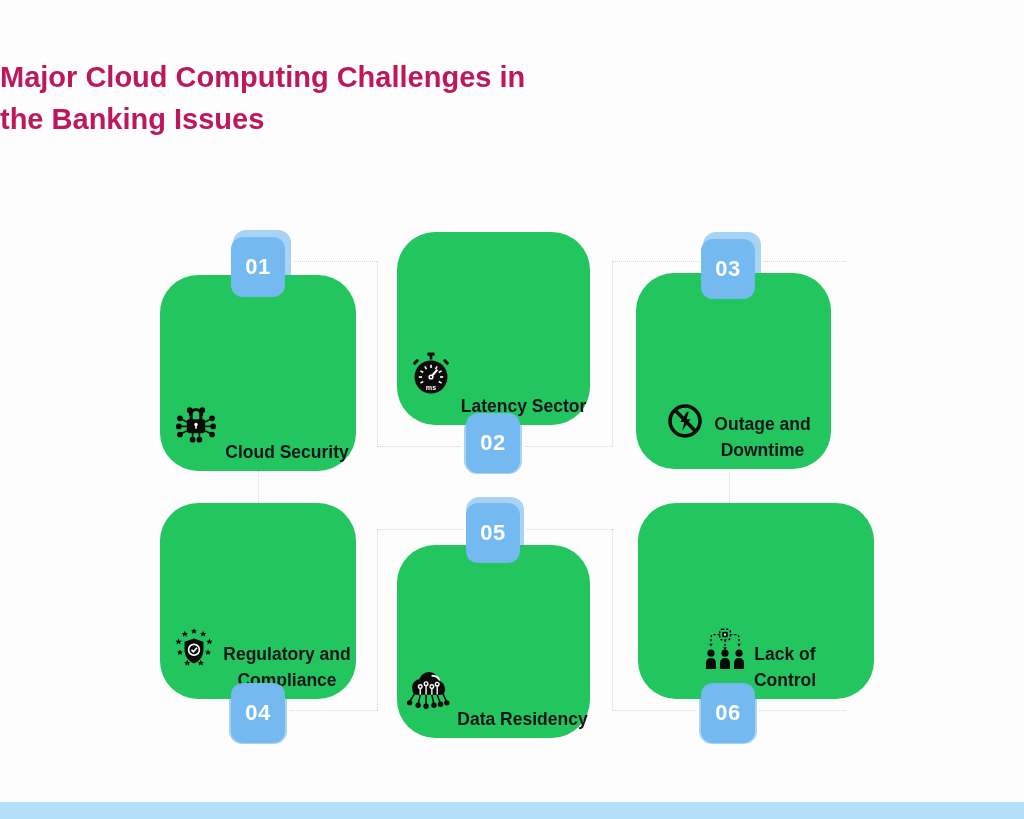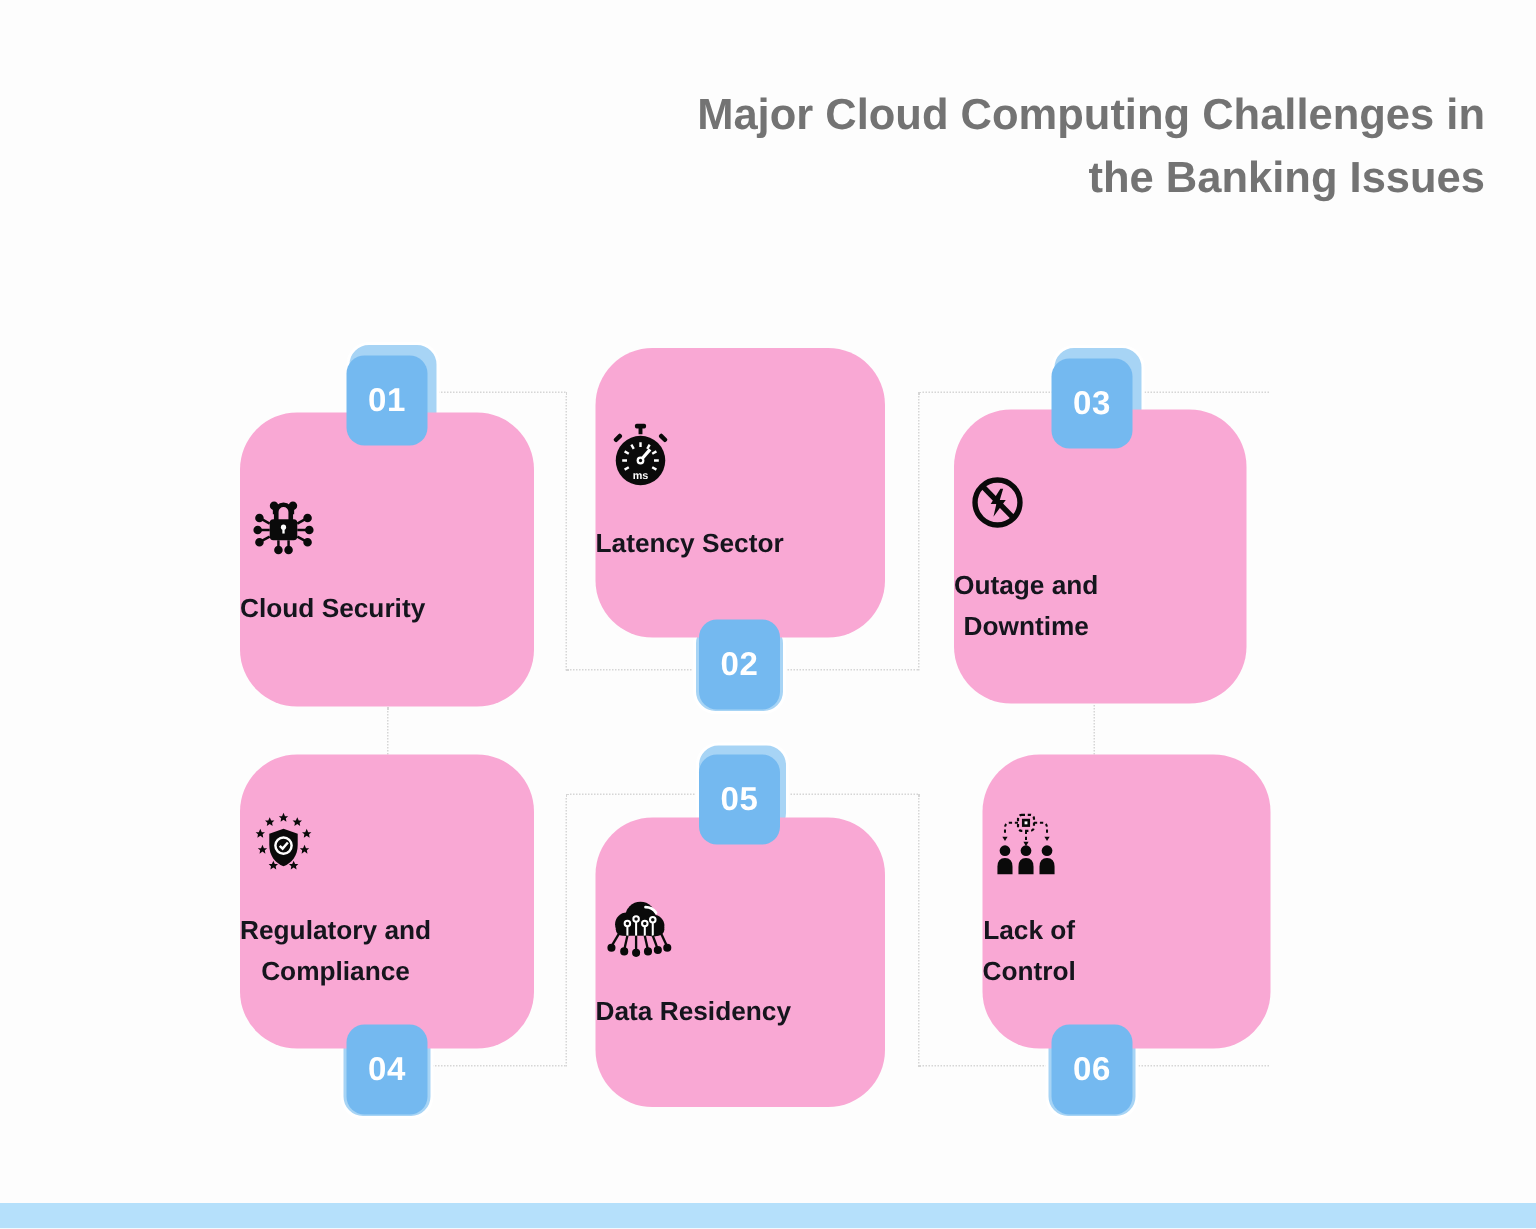--- a/index.html
+++ b/index.html
@@ -1,40 +1,40 @@
 <!DOCTYPE html>
 <html><head>
 <meta charset="utf-8">
 <style>
   html,body { margin:0; padding:0; background:#FDFDFD; }
   .canvas {
     position:relative; width:1024px; height:819px; background:#FDFDFD;
     font-family:"Liberation Sans", sans-serif; overflow:hidden;
   }
   .title {
-    position:absolute; top:56px; left:0; width:990px; text-align:right;
-    font-size:29px; font-weight:700; color:#737373; line-height:1.45;
+    position:absolute; top:56px; left:0; width:990px; text-align:left;
+    font-size:29px; font-weight:700; color:#be185d; line-height:1.45;
   }
   
   .card {
-    position:absolute; background:#f9a8d4; border-radius:38px; z-index:2;
-    display:flex; flex-direction:column; align-items:flex-start; justify-content:center;
+    position:absolute; background:#22c55e; border-radius:38px; z-index:2;
+    display:flex; flex-direction:row; align-items:flex-end; justify-content:center;
     padding-bottom:6px; box-sizing:border-box;
   }
   .card .icon { margin-bottom:13px; line-height:0; }
   .card .label {
     font-size:17.5px; font-weight:700; color:#15151d; text-align:center;
     line-height:1.5; white-space:pre-line;
   }
   .c1{left:160px;top:275px;width:196px;height:196px}
   .c2{left:397px;top:232px;width:193px;height:193px}
   .c3{left:636px;top:273px;width:195px;height:196px}
   .c4{left:160px;top:503px;width:196px;height:196px}
   .c5{left:397px;top:545px;width:193px;height:193px}
-  .c6{left:655px;top:503px;width:192px;height:196px}
+  .c6{left:638px;top:503px;width:236px;height:196px}
   
   .ring {
     position:absolute; width:62px; height:62px; box-sizing:border-box;
     border:2.5px solid #ffffff; border-radius:15px; background:#A7D4F5; z-index:1;
   }
   .r1{left:231px;top:228px} .r2{left:462px;top:414px} .r3{left:701px;top:230px}
   .r4{left:227px;top:684px} .r5{left:464px;top:495px} .r6{left:697px;top:684px}
   .badge {
     position:absolute; width:54px; height:60px; background:#74B9F0; border-radius:12px;
     z-index:3; display:flex; align-items:center; justify-content:center;

